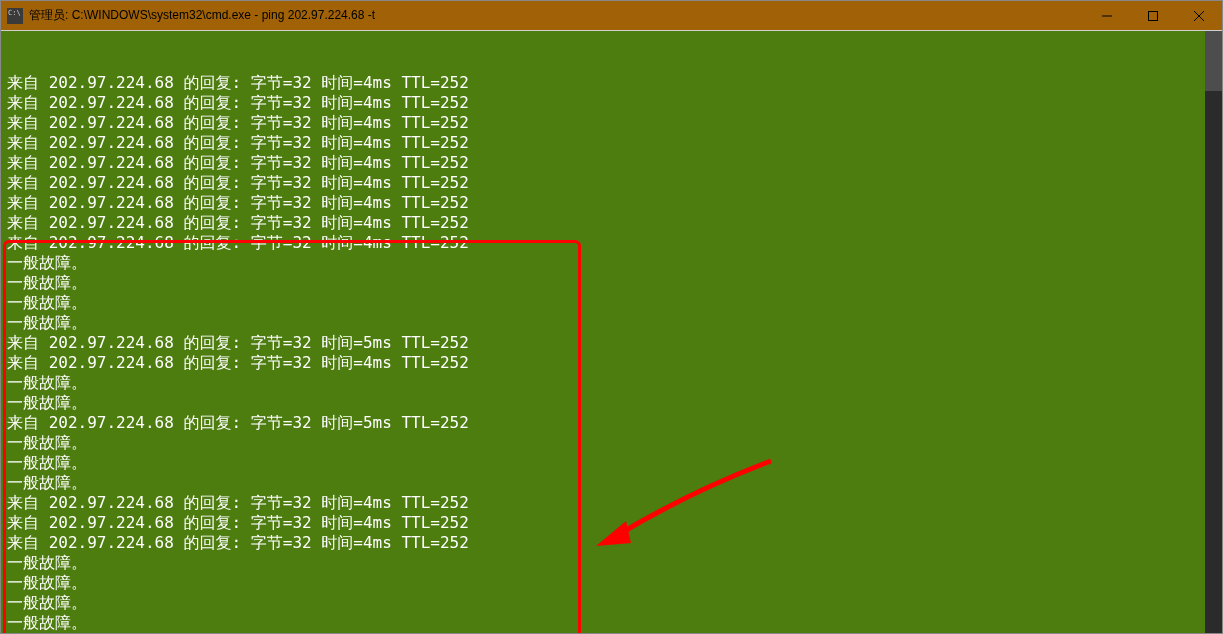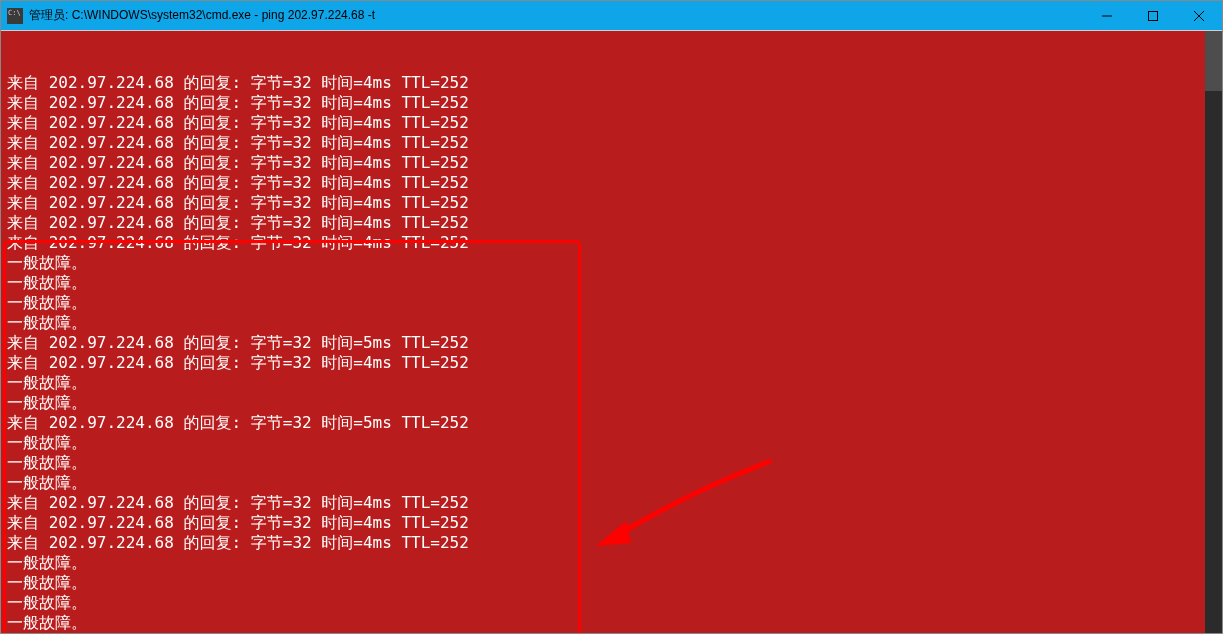--- a/index.html
+++ b/index.html
@@ -18,21 +18,21 @@
     .window {
       width: 1223px;
       height: 634px;
       background: #ffffff;
       border: 1px solid #888;
       display: flex;
       flex-direction: column;
     }
     .titlebar {
       height: 30px;
-      background: #0ea5e9;
+      background: #a16207;
       display: flex;
       align-items: center;
       padding-left: 6px;
       border-bottom: 1px solid #d0d0d0;
       user-select: none;
     }
     .titlebar-icon {
       width: 16px;
       height: 16px;
       background: #3a3a3a;
@@ -65,21 +65,21 @@
       height: 100%;
       display: flex;
       align-items: center;
       justify-content: center;
       font-family: "Segoe MDL2 Assets", sans-serif;
       font-size: 10px;
       color: #000;
     }
     .terminal {
       flex: 1;
-      background: #b91c1c;
+      background: #4d7c0f;
       color: #ffffff;
       font-family: "NSimSun", "SimSun", Consolas, monospace;
       font-size: 16px;
       line-height: 20px;
       padding: 2px 0 18px 6px;
       overflow: hidden;
       position: relative;
       white-space: pre;
     }
     .terminal-inner {

